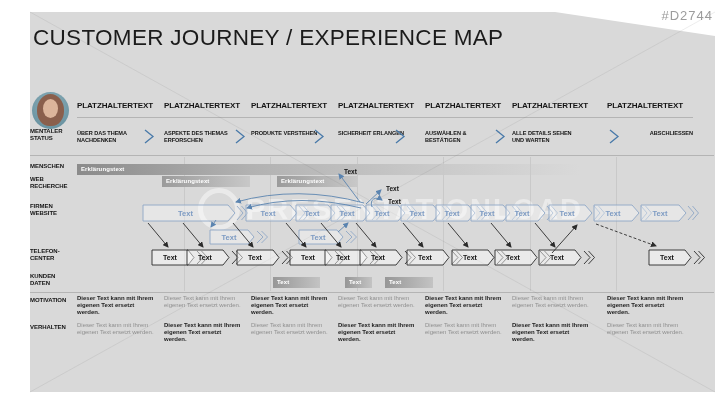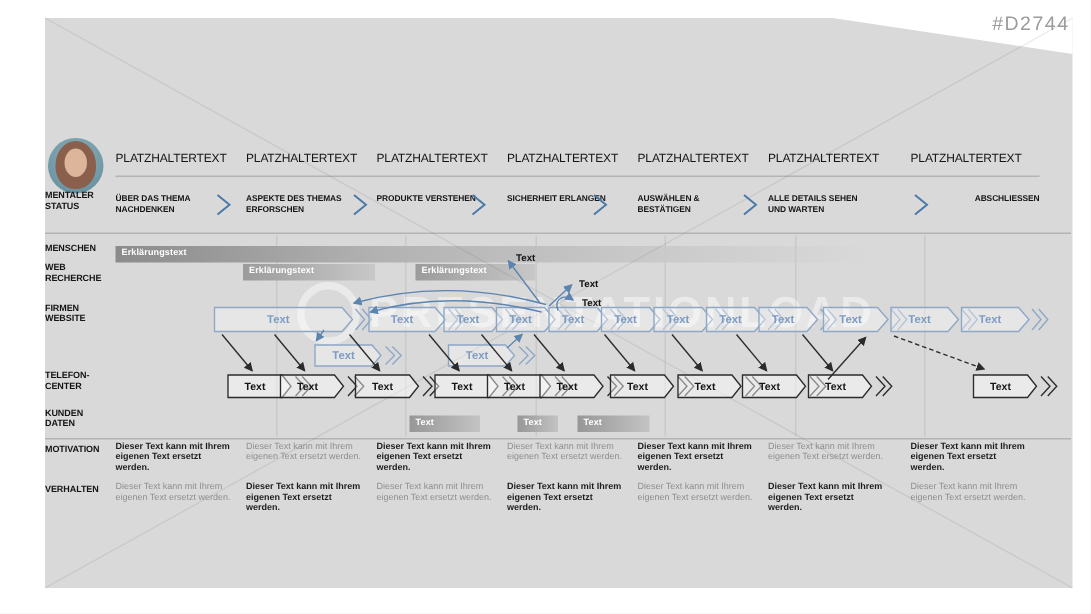--- a/index.html
+++ b/index.html
@@ -10,21 +10,21 @@
         border-top:24px solid #ffffff;border-left:160px solid transparent;}
   .id-tag{position:absolute;top:8px;right:14px;font-size:13px;color:#9c9c9c;letter-spacing:1px;}
   .title{position:absolute;left:33px;top:25px;font-size:22.5px;color:#1b1b1b;
         letter-spacing:.3px;white-space:nowrap;}
   .avatar{position:absolute;left:32px;top:92px;width:37px;height:37px;border-radius:50%;
         background:radial-gradient(circle at 50% 35%,#8fb0ba,#6d96a4 70%,#5d8795);overflow:hidden;}
   .avatar .hair{position:absolute;left:5px;top:2px;width:27px;height:32px;
         border-radius:50% 50% 46% 46%;background:#8a5f4c;}
   .avatar .face{position:absolute;left:11px;top:7px;width:15px;height:19px;
         border-radius:50%;background:#dcb59b;}
-  .col-h{position:absolute;font-size:8px;font-weight:normal;color:#141414;
+  .col-h{position:absolute;font-size:8px;font-weight:bold;color:#141414;
         letter-spacing:-.1px;white-space:nowrap;}
   .stage{position:absolute;font-size:5.6px;font-weight:bold;color:#141414;
         line-height:6.6px;letter-spacing:-.05px;}
   .row-label{position:absolute;width:46px;font-size:6px;font-weight:bold;color:#141414;
         line-height:7px;letter-spacing:-.05px;}
   .hline{position:absolute;height:1px;background:#b4b4b4;}
   .vline{position:absolute;width:1px;background:rgba(90,90,90,.12);}
   .bar{position:absolute;height:11px;}
   .bar.expl-big{background:linear-gradient(90deg,#8b8b8b 0%,#b2b2b2 35%,#c9c9c9 70%,rgba(210,210,210,0) 100%);}
   .bar.expl-small{background:linear-gradient(90deg,#9b9b9b,#c8c8c8);}
@@ -48,20 +48,21 @@
 <body>
 
 <div class="page">
   <div class="slide"></div>
   <div class="corner-fold"></div>
   <div class="watermark">
     <div class="wm-circle"></div>
     <div class="wm-text">PRESENTATIONLOAD</div>
   </div>
   <div class="id-tag">#D2744</div>
+  <div class="title">CUSTOMER JOURNEY / EXPERIENCE MAP</div>
   <div class="avatar">
     <div class="hair"></div>
     <div class="face"></div>
   </div>
   <div id="generated">
       <div class="col-h" style="left: 77px; top: 101px; width: 86px;">PLATZHALTERTEXT</div>
       <div class="stage" style="left: 77px; top: 130px; width: 72px;">ÜBER DAS THEMA NACHDENKEN</div>
       <div class="col-h" style="left: 164px; top: 101px; width: 86px;">PLATZHALTERTEXT</div>
       <div class="stage" style="left: 164px; top: 130px; width: 72px;">ASPEKTE DES THEMAS ERFORSCHEN</div>
       <div class="col-h" style="left: 251px; top: 101px; width: 86px;">PLATZHALTERTEXT</div>

